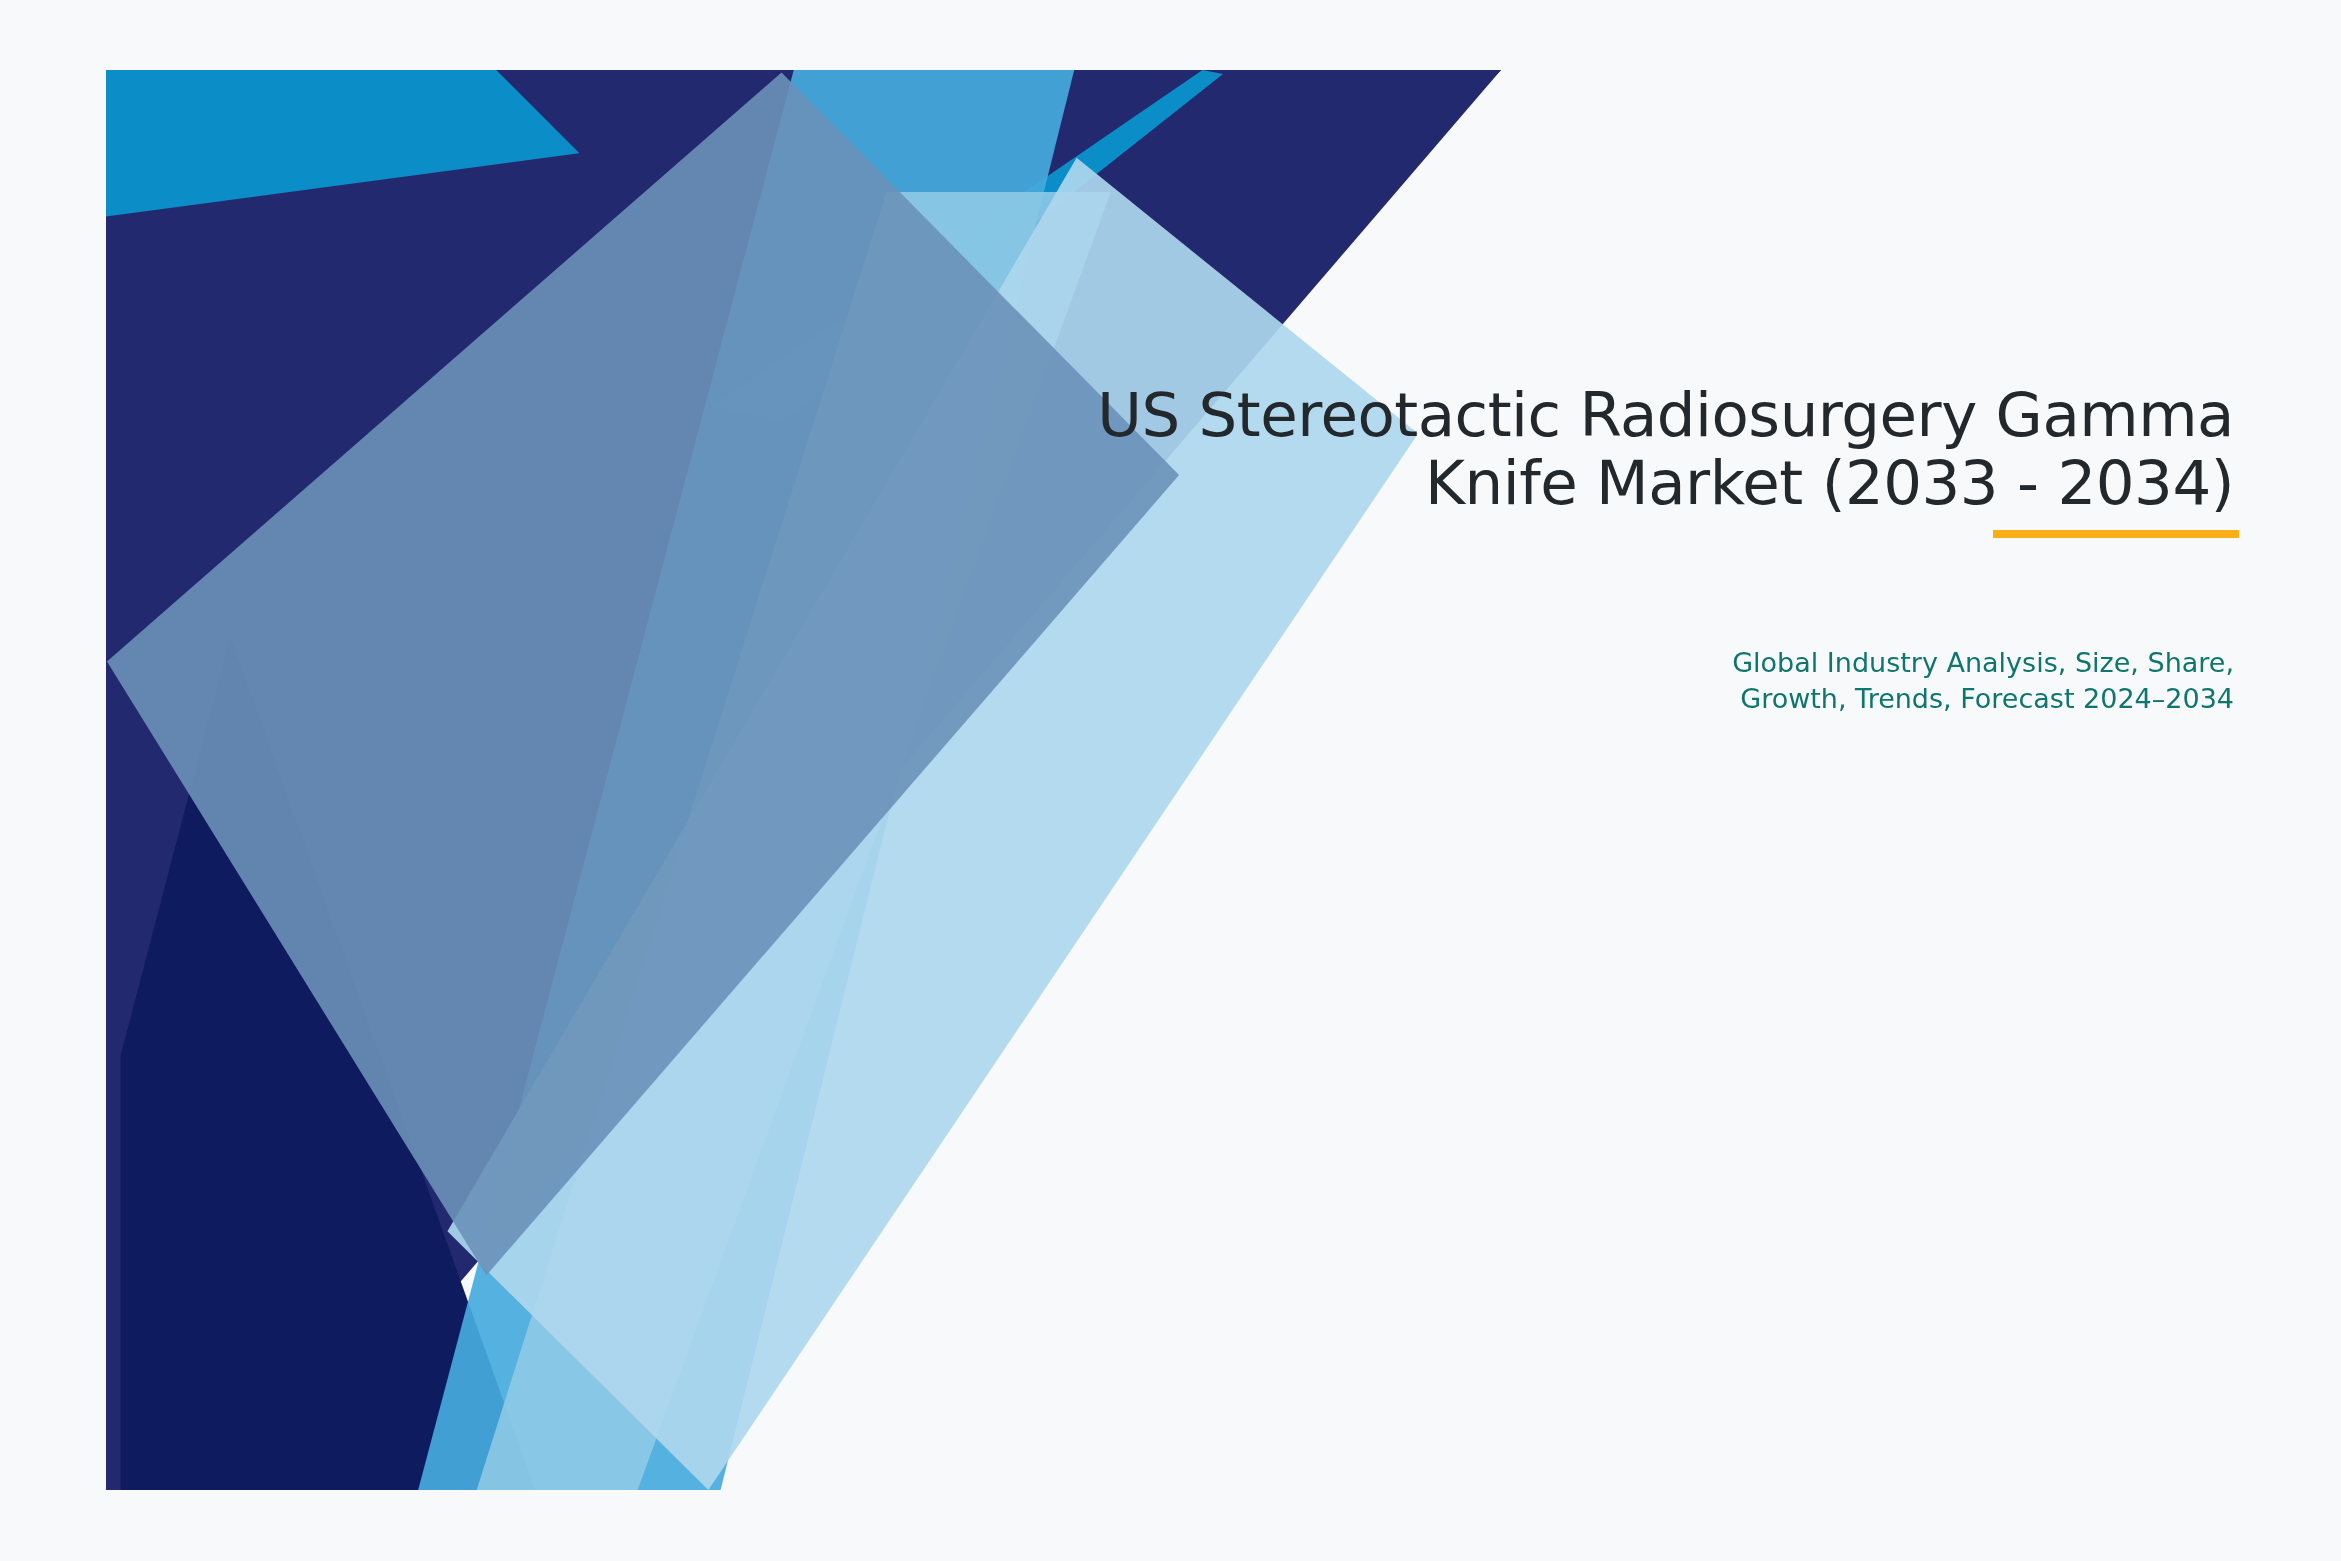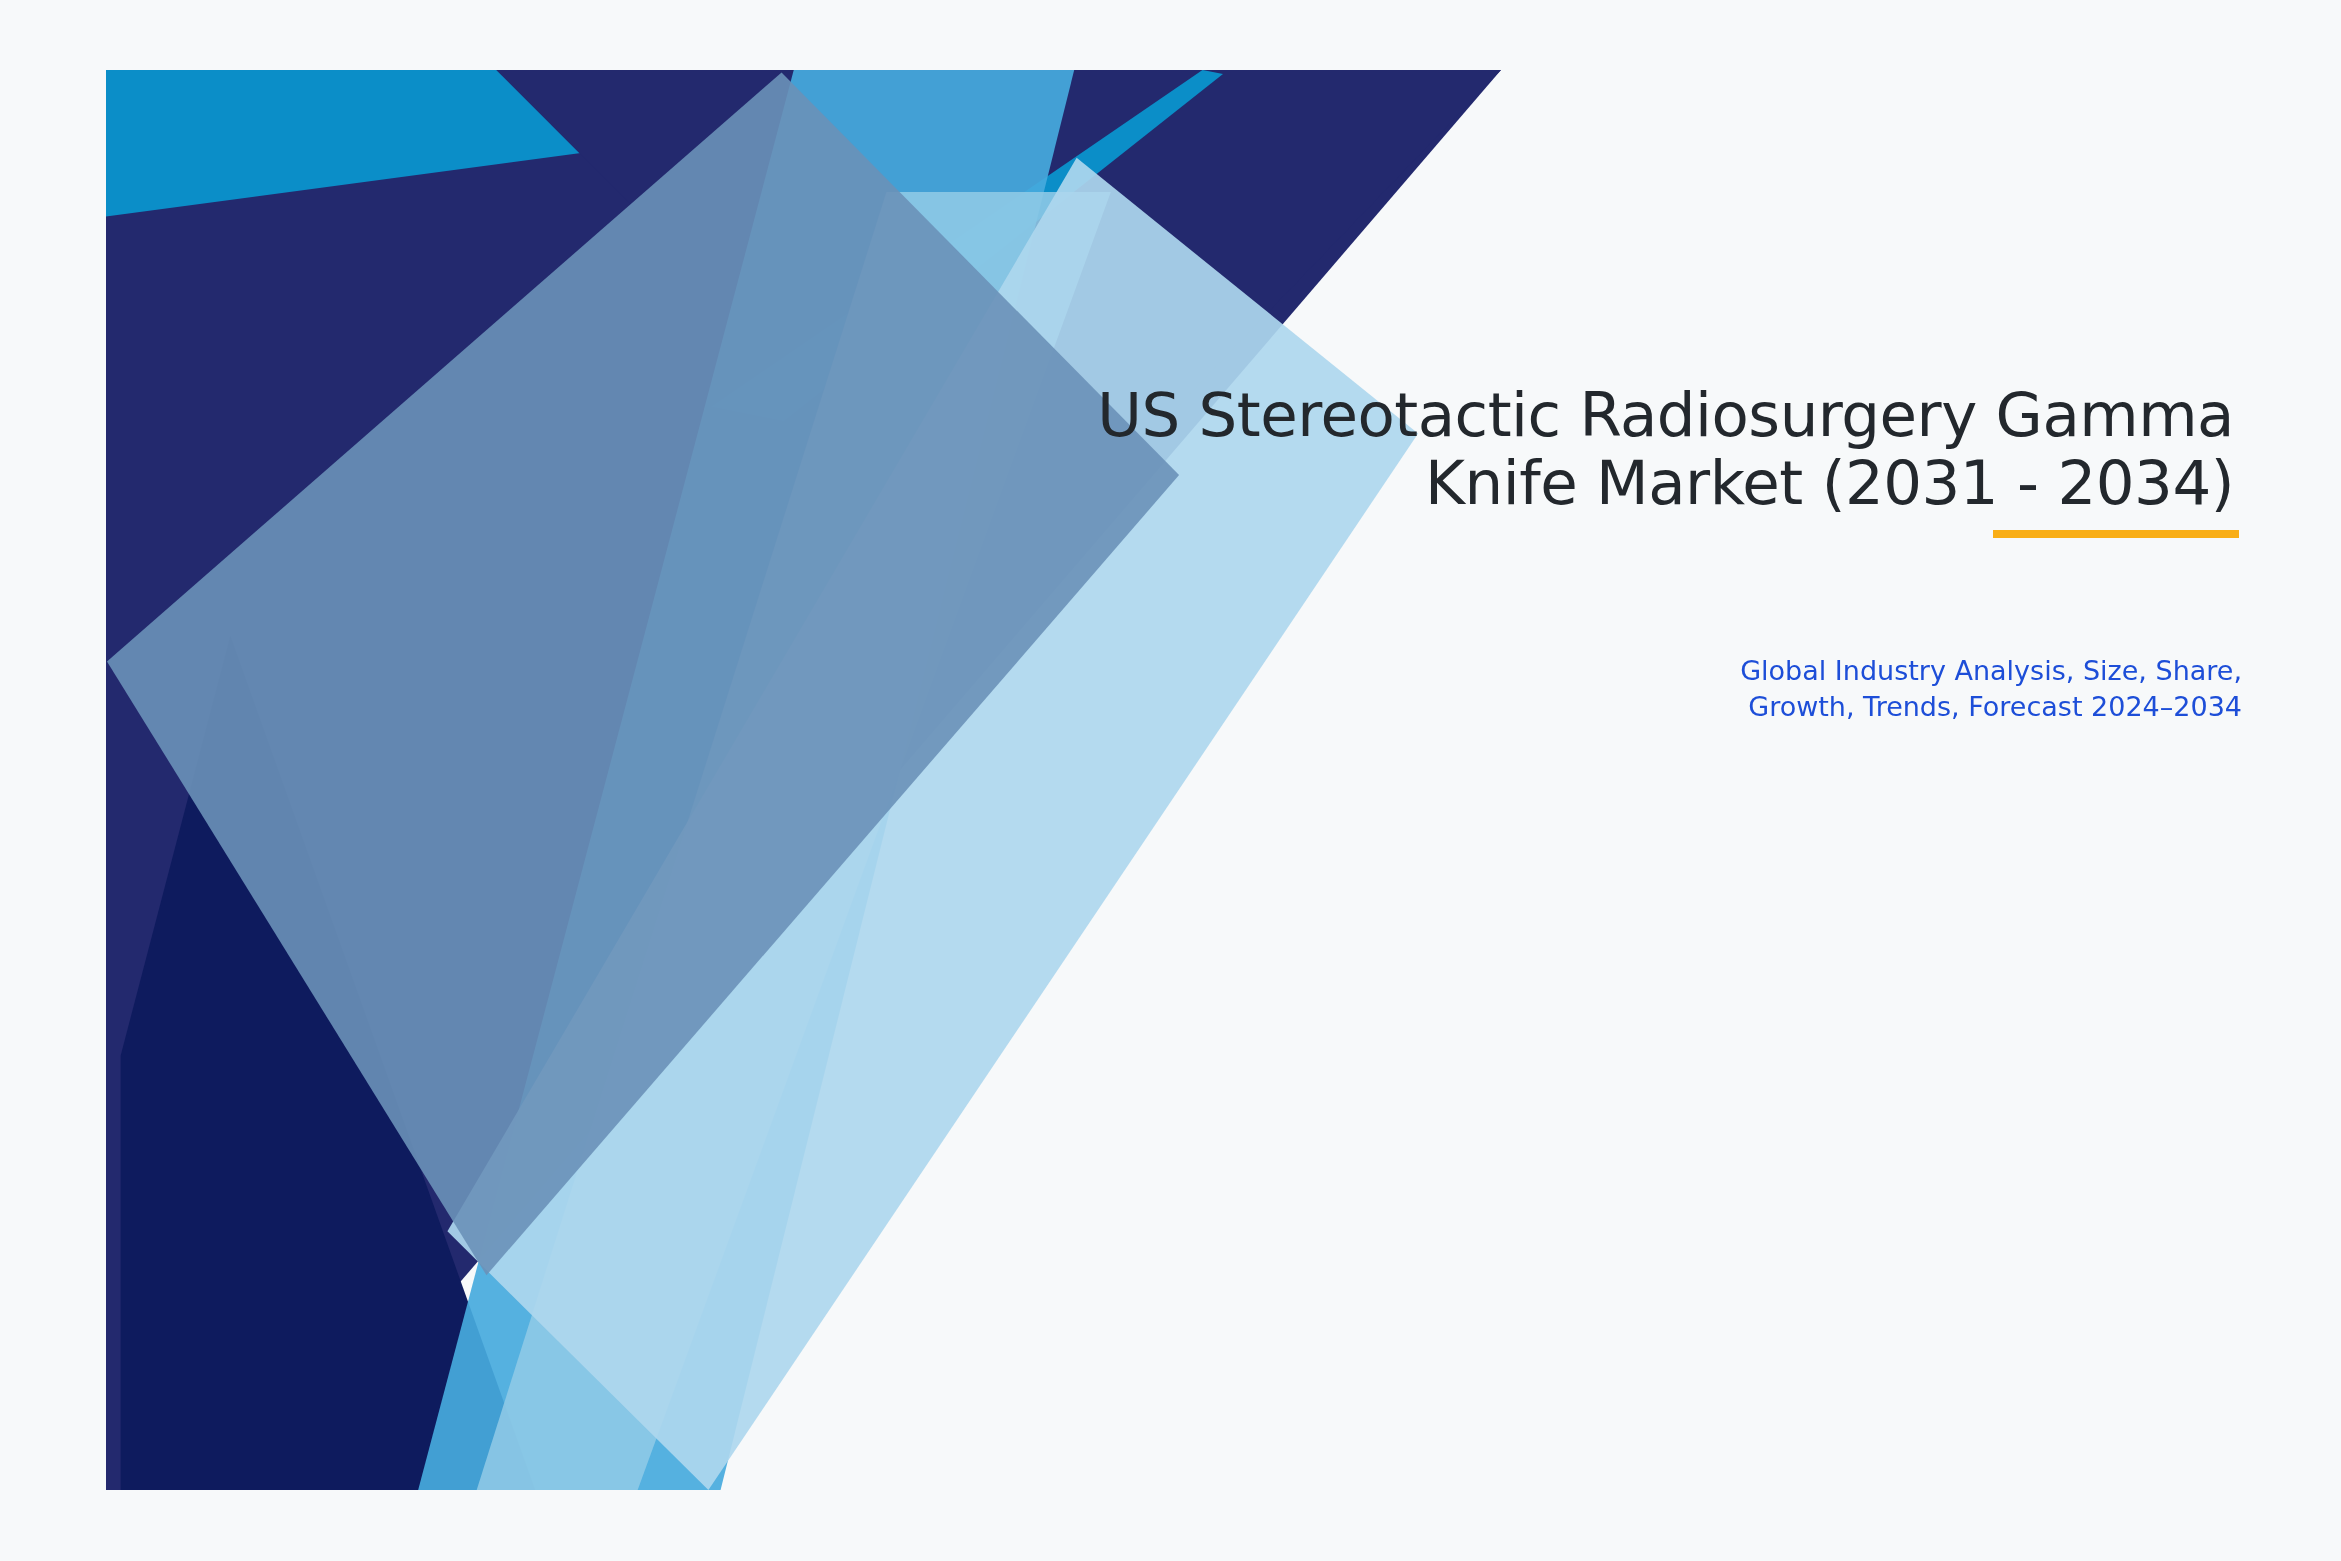--- a/index.html
+++ b/index.html
@@ -61,31 +61,31 @@
     position: absolute;
     left: 1993px;
     top: 530px;
     width: 246px;
     height: 7.8px;
     background: #f9ae16;
     z-index: 2;
   }
 
   #cover-subtitle {
-    margin: 8px;
+    margin: 0;
     position: absolute;
     left: 1434px;
     top: 645px;
     width: 800px;
     text-align: right;
     font-family: "DejaVu Sans", sans-serif;
     font-weight: 400;
     font-size: 27px;
     line-height: 1.32;
-    color: #1d4ed8;
+    color: #0f766e;
     white-space: pre-line;
     z-index: 3;
   }
 </style>
 </head>
 <body>
 
 <div id="cover">
 
   <div id="artwork">
@@ -109,20 +109,20 @@
 
       <polygon points="1385,5 2200,830 780,2470 2,1212" fill="#6a91b8" opacity="0.9"></polygon>
 
     </svg>
   </div>
 
   <div id="accent-underline"></div>
 
   <div id="title-block">
     <h1 id="cover-title">US Stereotactic Radiosurgery Gamma
-Knife Market (2031 - 2034)</h1>
+Knife Market (2033 - 2034)</h1>
   </div>
 
   <p id="cover-subtitle">Global Industry Analysis, Size, Share,
 Growth, Trends, Forecast 2024–2034</p>
 
 </div>
 
 
 </body></html>

